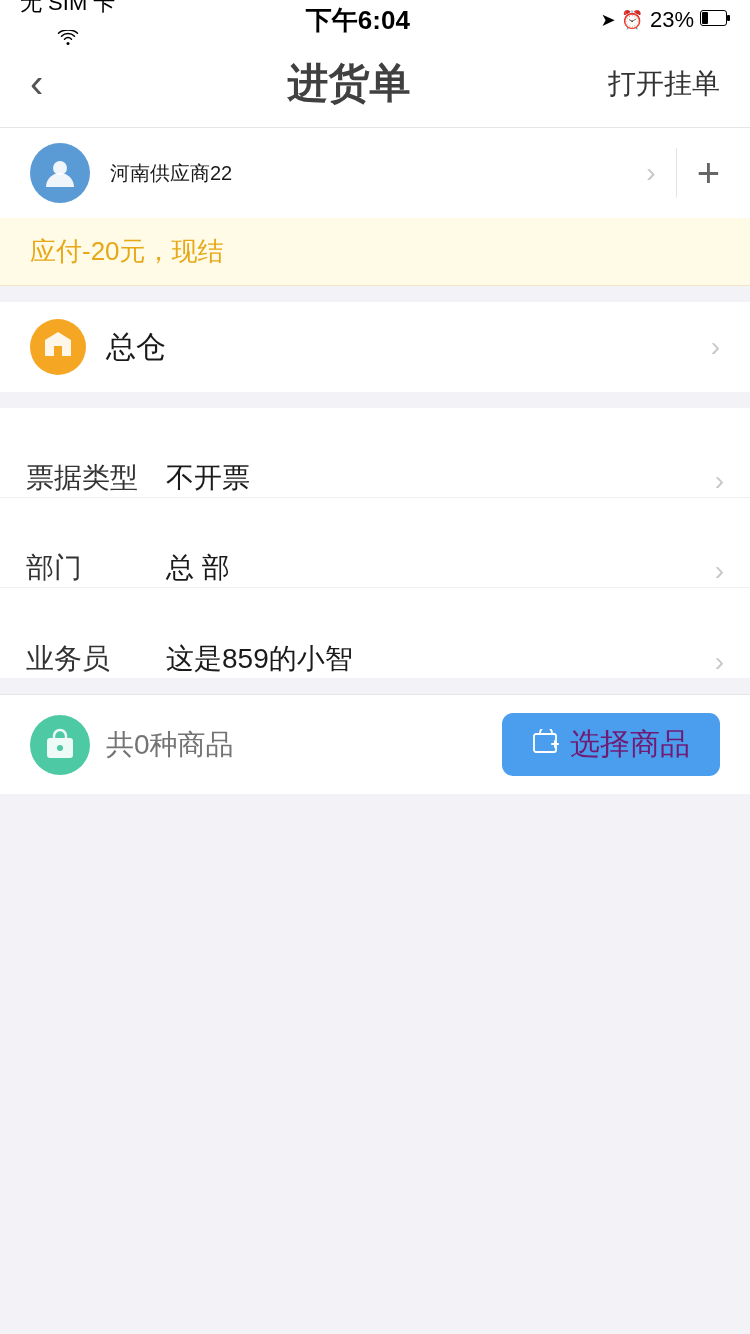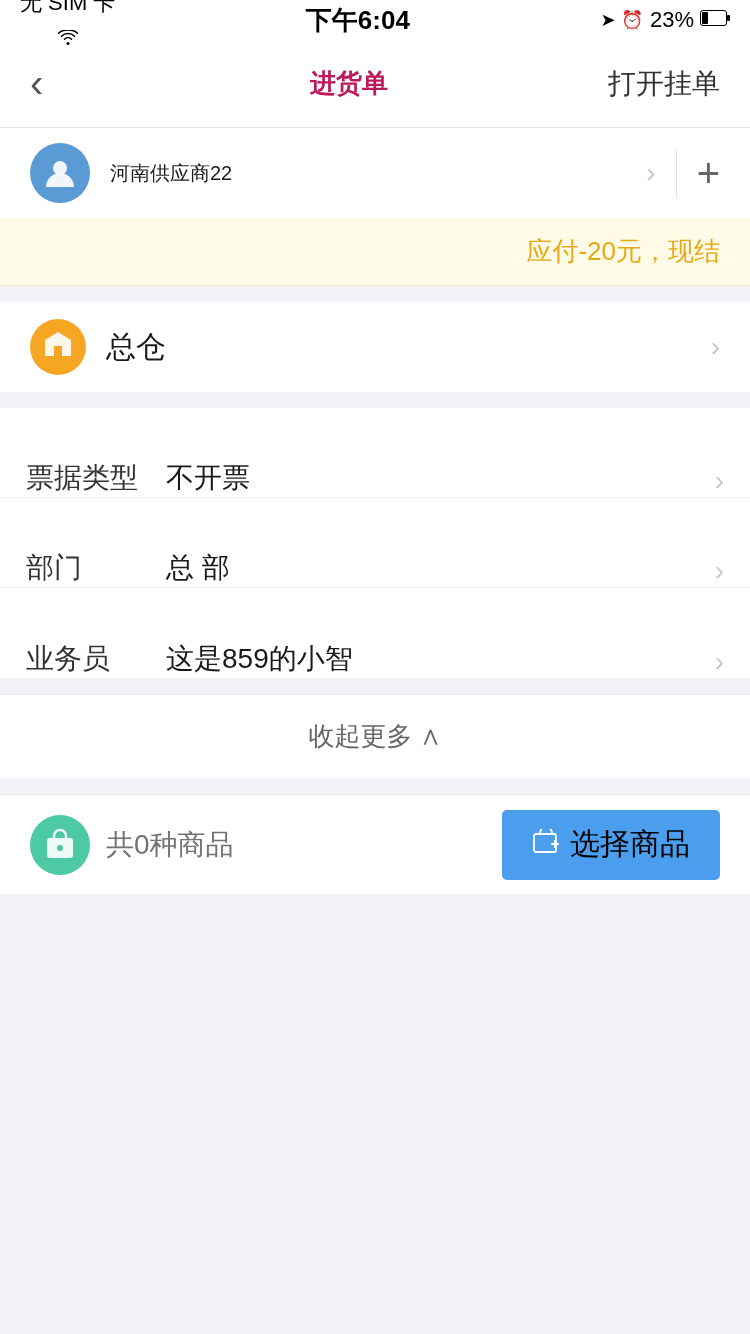--- a/index.html
+++ b/index.html
@@ -37,23 +37,23 @@
       padding: 0 30px;
       border-bottom: 1px solid #e5e5e5;
     }
     .nav-back {
       font-size: 36px;
       color: #333;
       cursor: pointer;
       width: 60px;
     }
     .nav-title {
-      font-size: 26px;
+      font-size: 41px;
       font-weight: 600;
-      color: #be185d;
+      color: #404040;
     }
     .nav-action {
       font-size: 28px;
       color: #333;
       cursor: pointer;
     }
 
     
     .content {
       background: #f2f2f7;
@@ -113,21 +113,20 @@
       line-height: 1;
     }
 
     
     .notice-bar {
       background: #fffbe6;
       padding: 16px 30px;
       font-size: 26px;
       color: #e6a817;
       border-bottom: 1px solid #f5e6c8;
-      text-align: right;
     }
 
     
     .warehouse-section {
       background: #fff;
       margin-bottom: 16px;
     }
     .warehouse-row {
       display: flex;
       align-items: center;
@@ -218,25 +217,25 @@
       margin-right: 16px;
       flex-shrink: 0;
     }
     .product-count {
       flex: 1;
       font-size: 28px;
       color: #737373;
     }
     .select-btn {
       background: #4a9eed;
-      color: #000000;
+      color: #701a75;
       border: none;
-      border-radius: 5px;
-      padding: 0 30px;
-      height: 70px;
+      border-radius: 11px;
+      padding: 0 30px;
+      height: 63px;
       font-size: 30px;
       display: flex;
       align-items: center;
       gap: 10px;
       cursor: pointer;
     }
 
     
     .gray-fill {
       background: #f2f2f7;
@@ -334,21 +333,20 @@
 
     <div class="form-row">
       <span class="form-label">业务员</span>
       <span class="form-value">这是859的小智</span>
       <span class="chevron-right">›</span>
     </div>
 
 
   </div>
 
-  <div class="collapse-btn">收起更多 ∧</div>
 
   <div class="bottom-bar">
     <div class="product-icon-wrap">
       <svg width="34" height="34" viewBox="0 0 34 34" fill="none" xmlns="http://www.w3.org/2000/svg">
         <rect x="4" y="10" width="26" height="20" rx="3" fill="#fff" opacity="0.9"></rect>
         <path d="M11 10V8a6 6 0 0112 0v2" stroke="#fff" stroke-width="2.5" stroke-linecap="round" fill="none" opacity="0.9"></path>
         <circle cx="17" cy="20" r="3" fill="#4dc9a3"></circle>
       </svg>
     </div>
     <span class="product-count">共0种商品</span>

